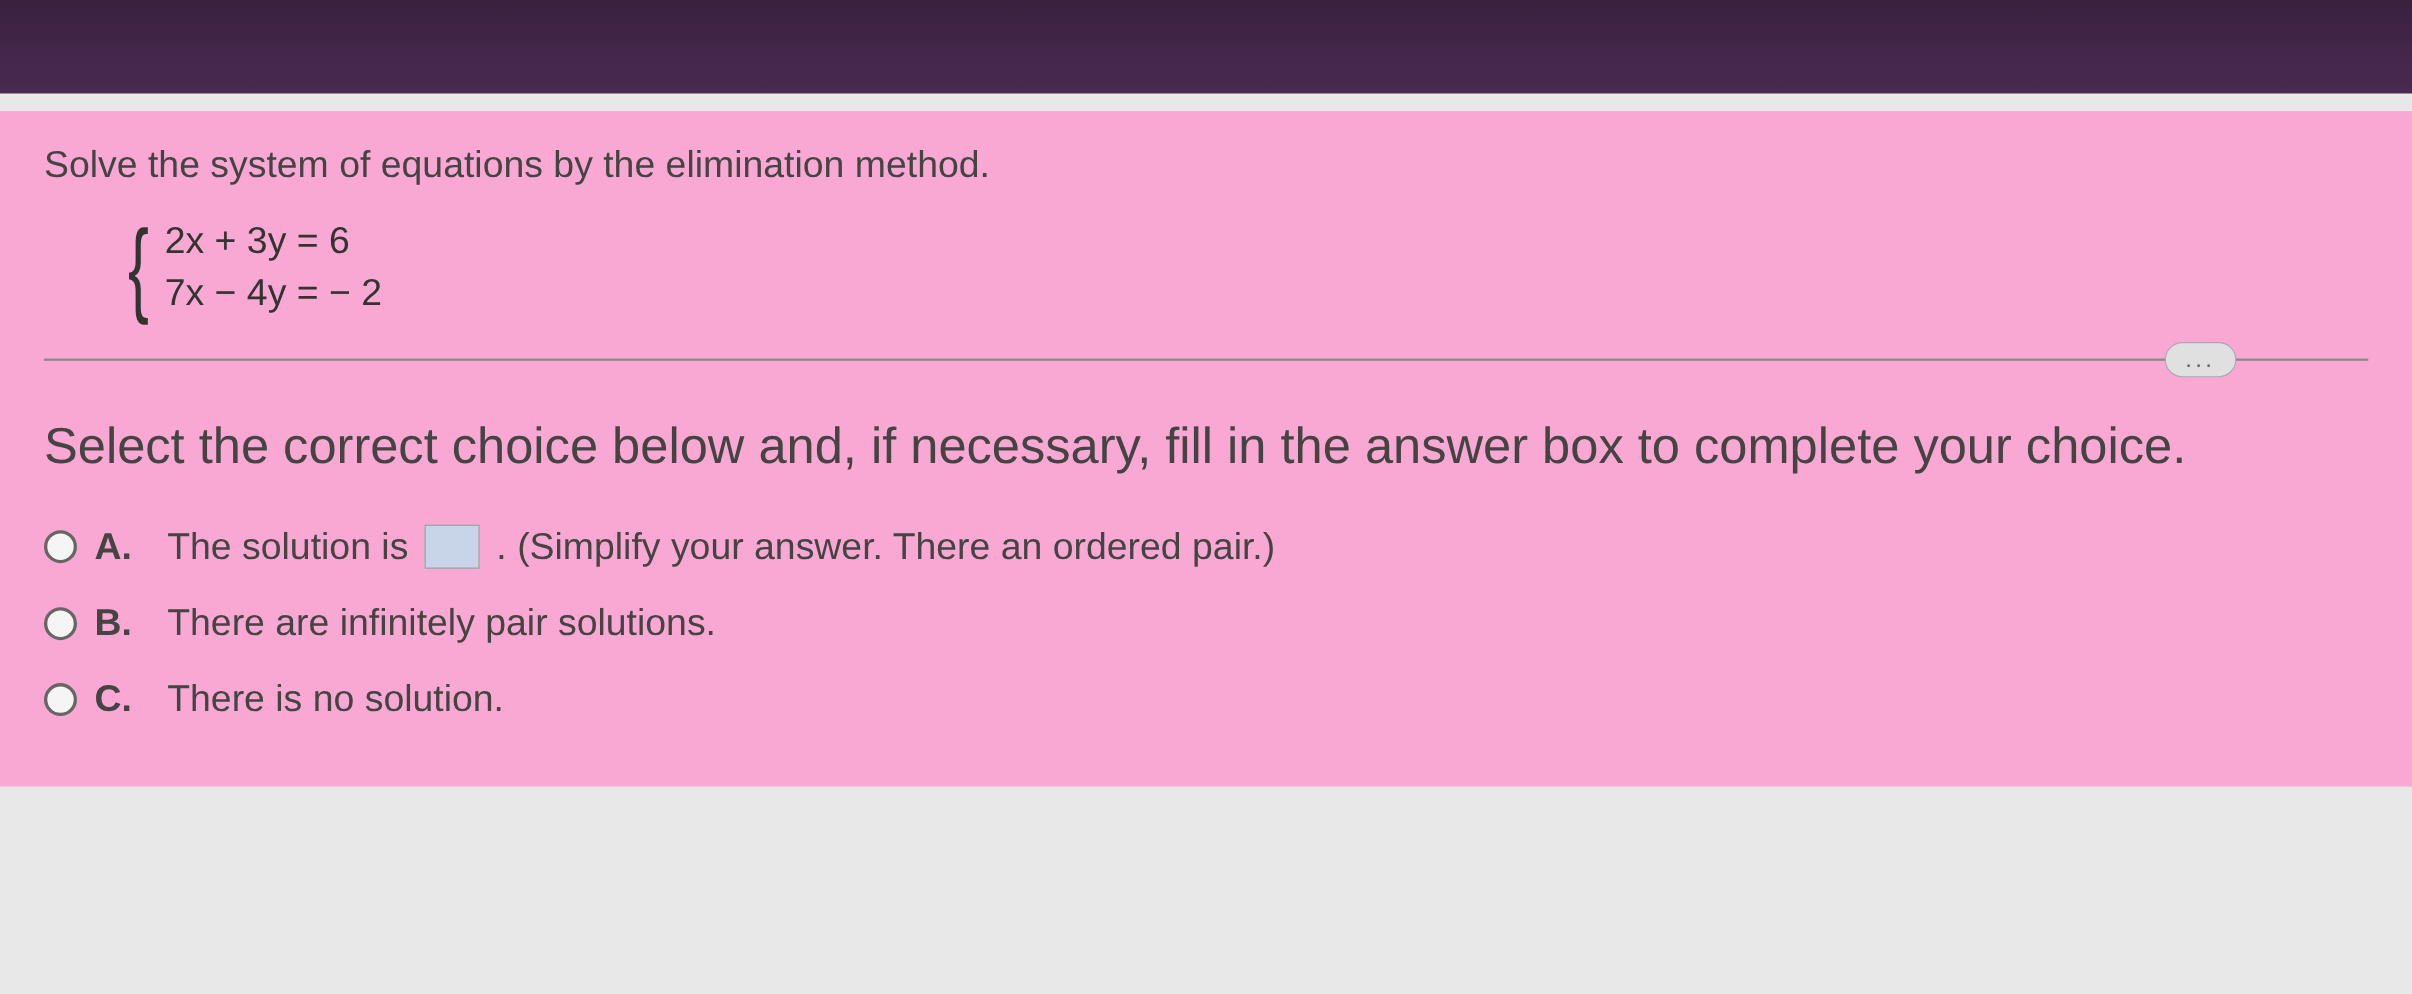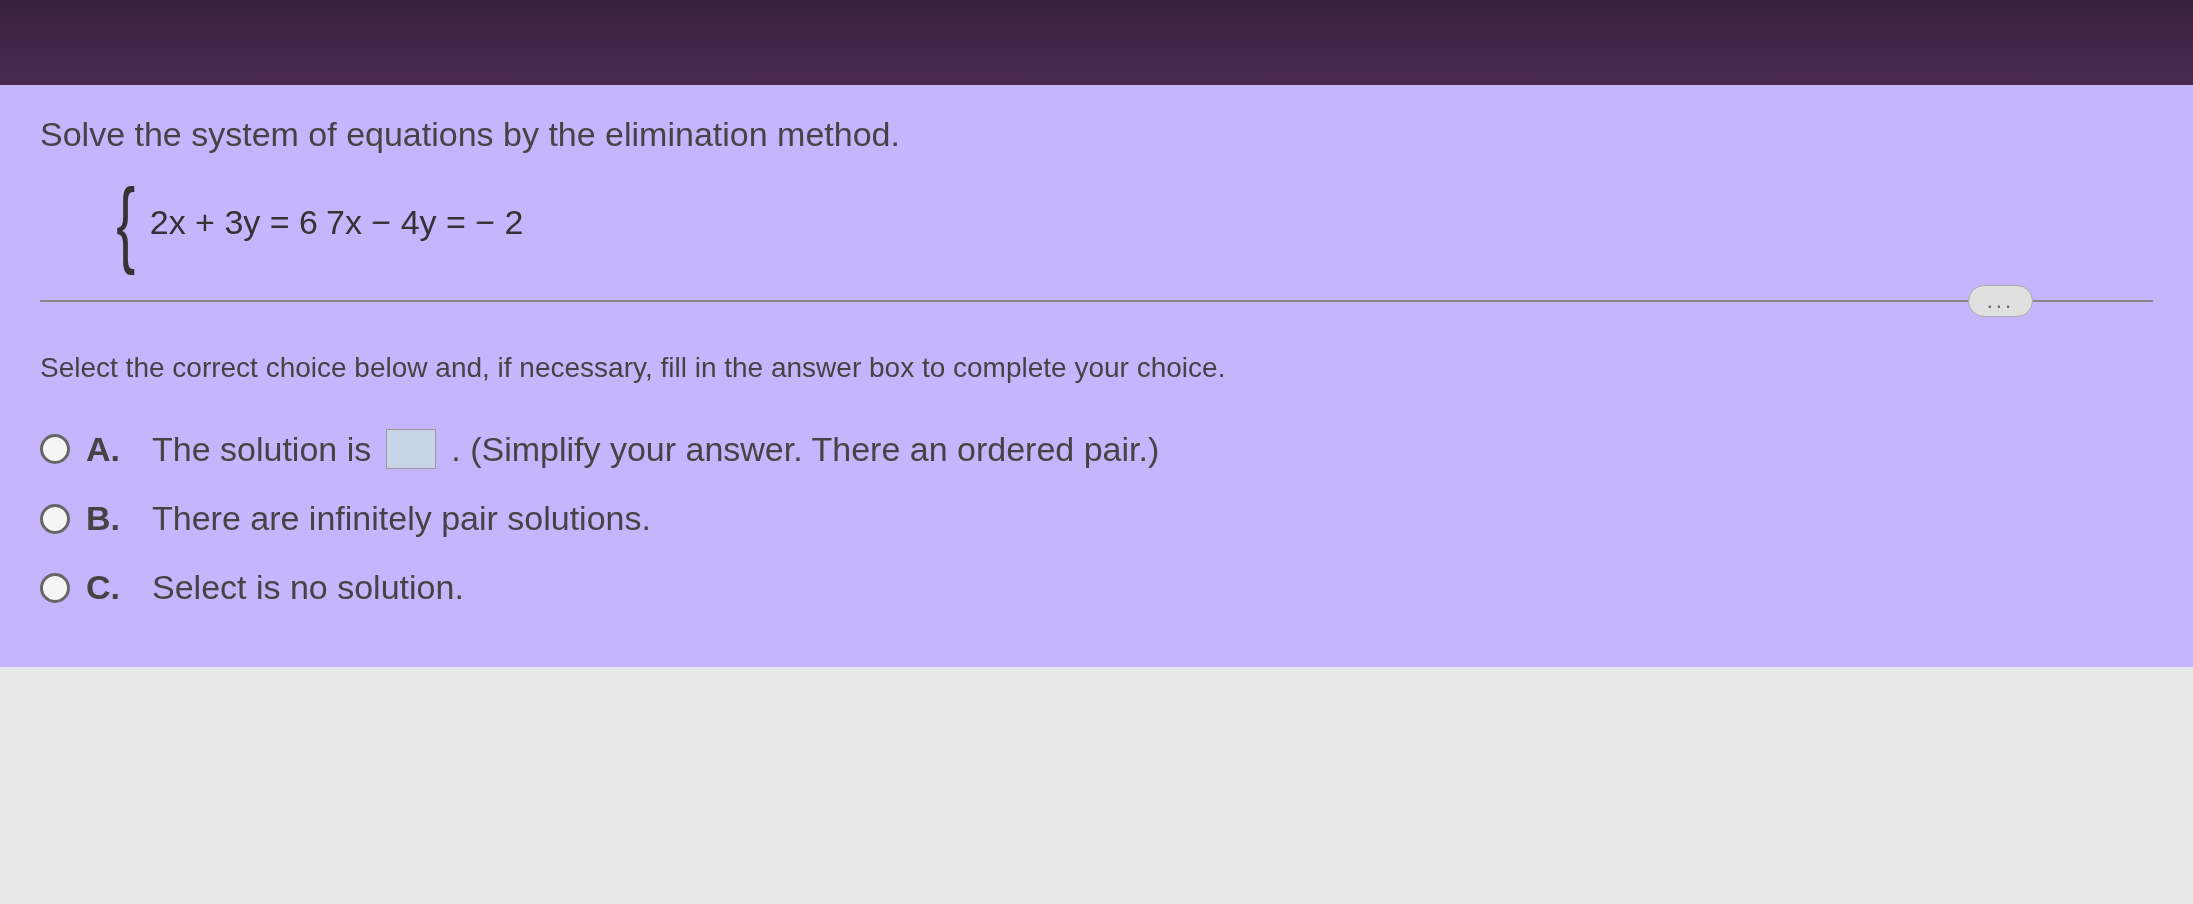--- a/index.html
+++ b/index.html
@@ -13,22 +13,23 @@
       width: 2193px;
       height: 904px;
       overflow: hidden;
     }
     .header-bar {
       width: 100%;
       height: 85px;
       background: linear-gradient(to bottom, #3a2140, #4a2a50);
     }
     .content-area {
-      background: #c4b5fd;
+      background: #f9a8d4;
       padding: 30px 40px;
+      margin-top: 16px;
     }
     .question-text {
       font-size: 34px;
       color: #444;
       margin-bottom: 30px;
     }
     .equation-system {
       display: flex;
       align-items: center;
       margin-left: 70px;
@@ -37,21 +38,21 @@
     .brace {
       font-size: 95px;
       color: #333;
       margin-right: 8px;
       font-weight: 300;
       line-height: 0.8;
       transform: scaleX(0.6);
     }
     .equations {
       display: flex;
-      flex-direction: row;
+      flex-direction: column;
       gap: 8px;
     }
     .equation {
       font-size: 34px;
       color: #333;
     }
     .divider-wrap {
       position: relative;
       margin: 40px 0 50px 0;
     }
@@ -66,21 +67,21 @@
       top: -15px;
       background: #e0e0e0;
       border: 1px solid #aaa;
       border-radius: 20px;
       padding: 2px 18px;
       font-size: 22px;
       color: #666;
       letter-spacing: 3px;
     }
     .instruction-text {
-      font-size: 28px;
+      font-size: 46px;
       color: #444;
       margin-bottom: 45px;
     }
     .choice-row {
       display: flex;
       align-items: center;
       margin-bottom: 30px;
       gap: 16px;
     }
     .radio-circle {
@@ -152,15 +153,15 @@
 
   <div class="choice-row">
     <div class="radio-circle"></div>
     <div class="choice-label">B.</div>
     <div class="choice-text">There are infinitely pair solutions.</div>
   </div>
 
   <div class="choice-row">
     <div class="radio-circle"></div>
     <div class="choice-label">C.</div>
-    <div class="choice-text">Select is no solution.</div>
+    <div class="choice-text">There is no solution.</div>
   </div>
 </div>
 
 </body></html>

